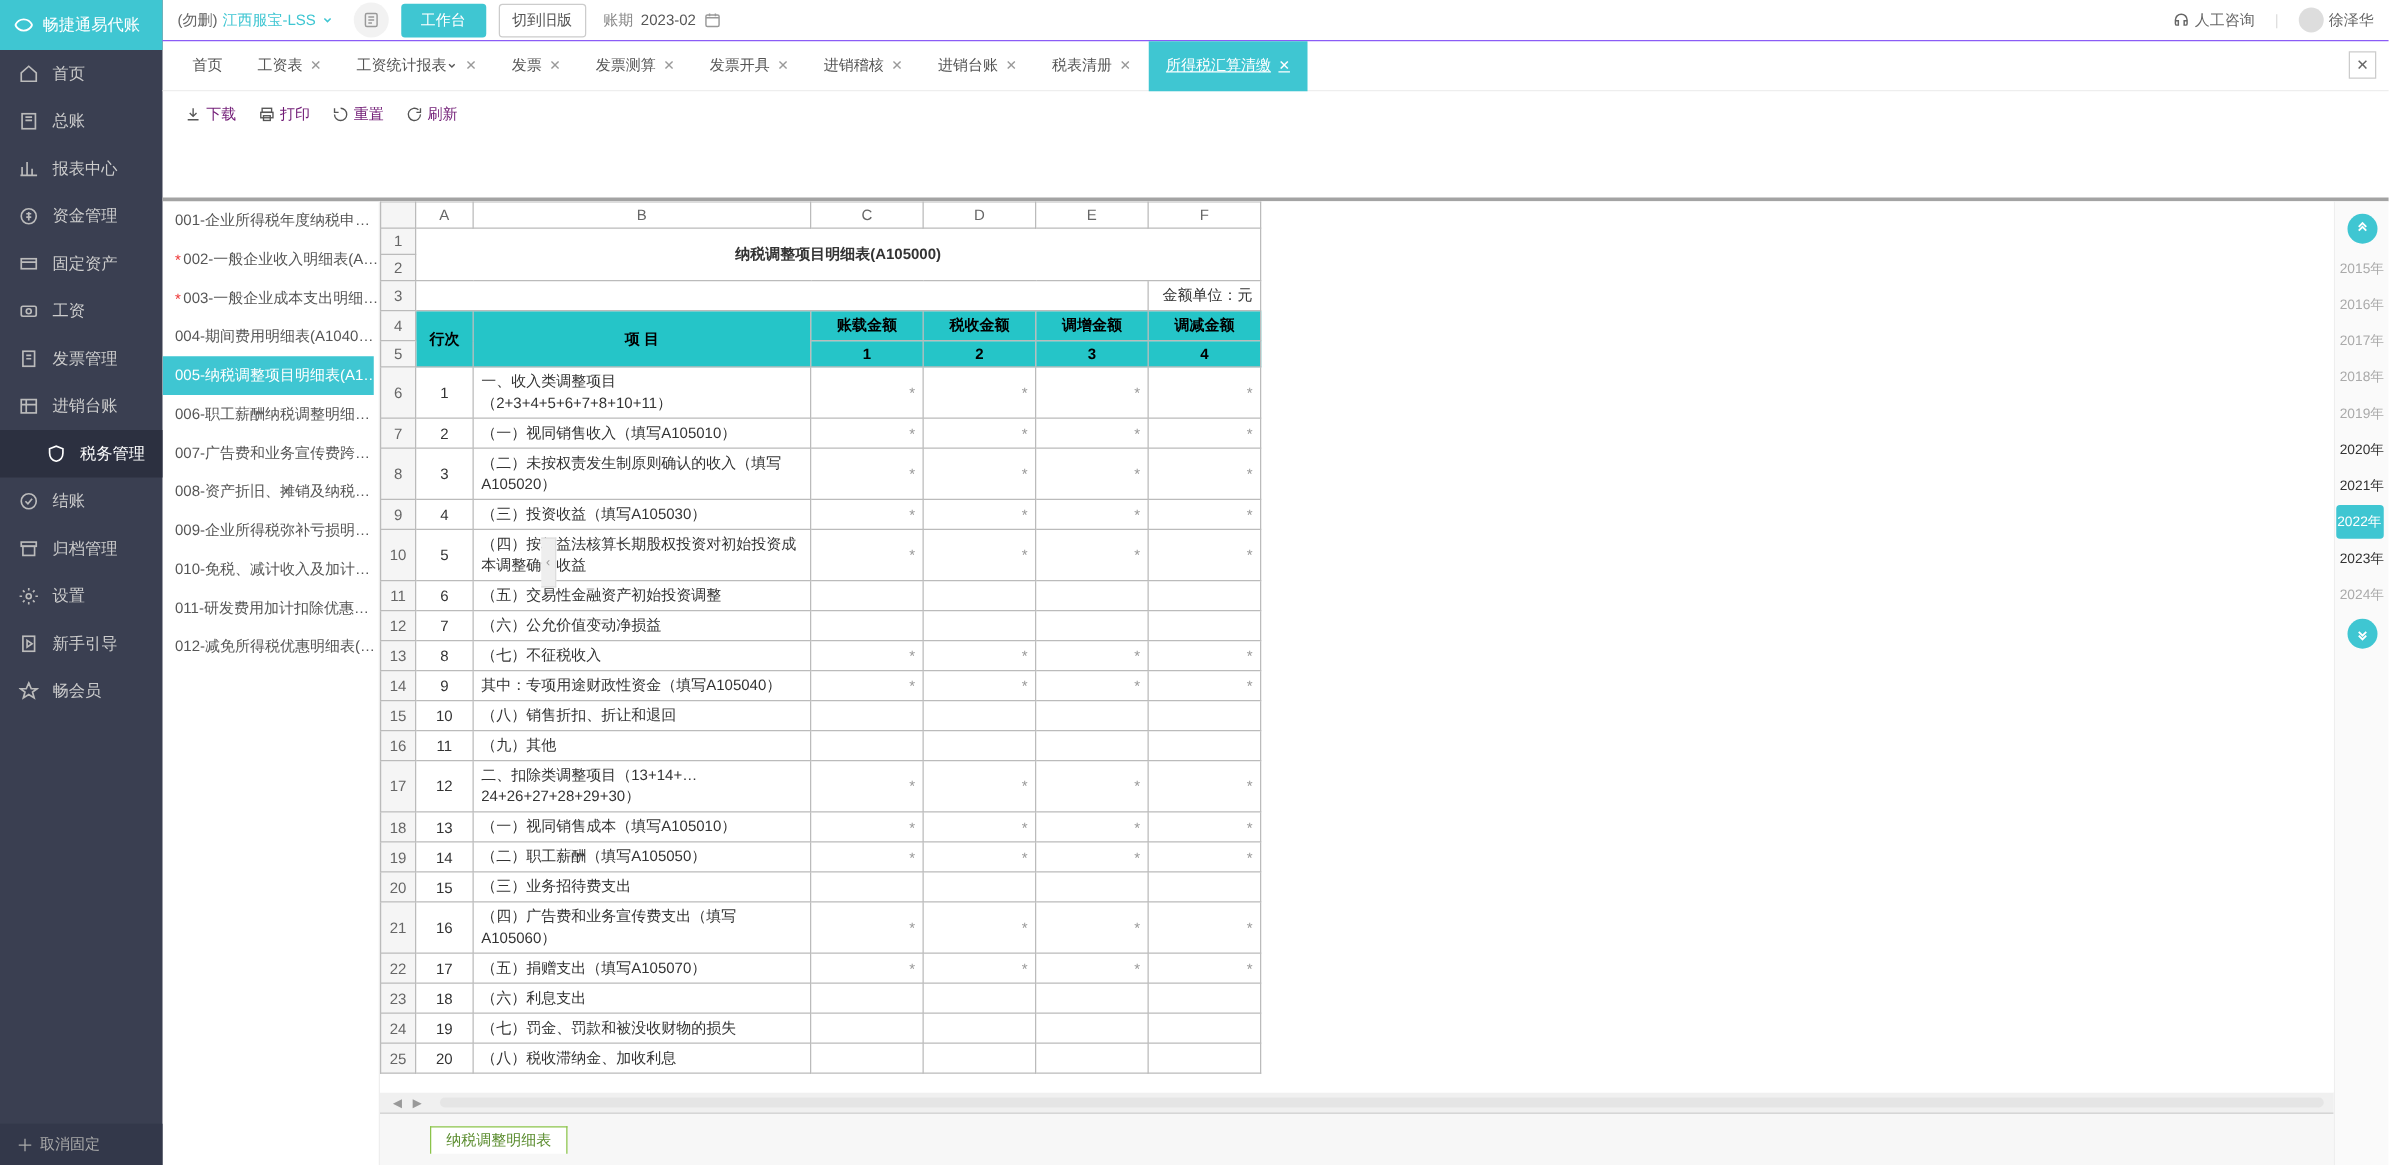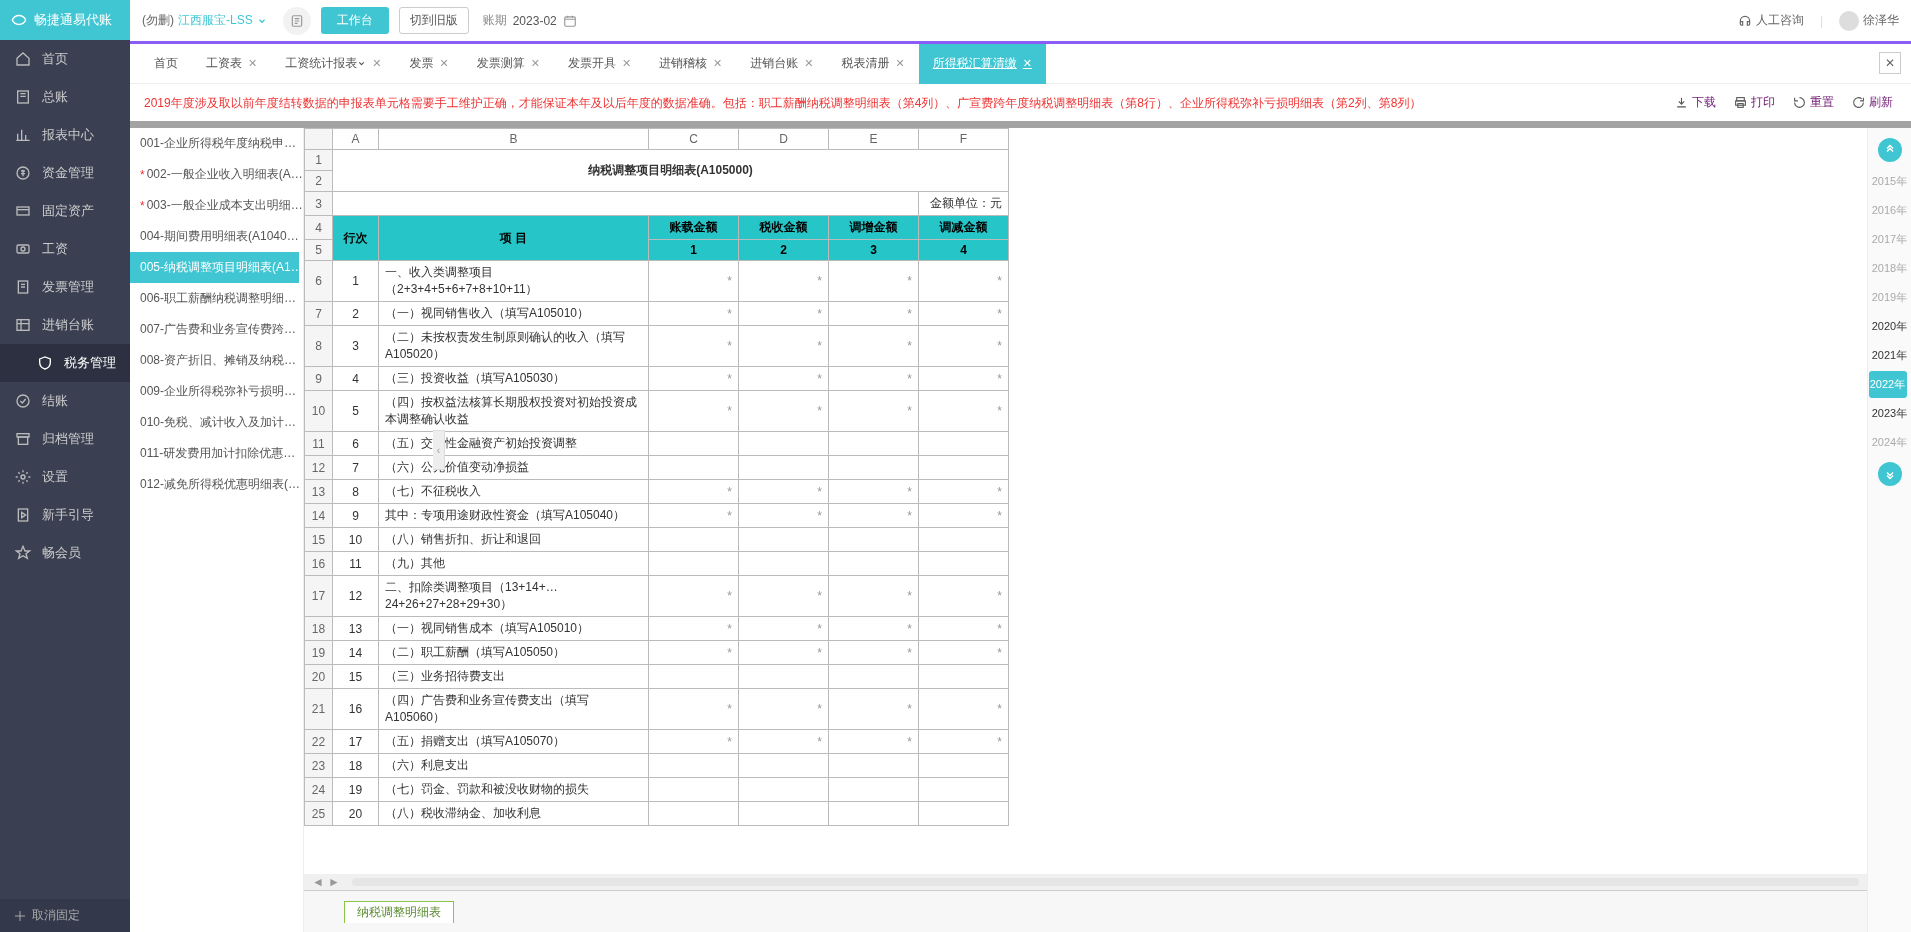--- a/index.html
+++ b/index.html
@@ -6,21 +6,21 @@
 body { background:#fff; font-size:12px; color:#333; overflow:hidden; }
 .app { display:flex; height:932px; width:1911px; }
 .sidebar { width:130px; background:#3a3f51; color:#ccc; flex-shrink:0; }
 .logo { height:40px; background:#3fc6d2; display:flex; align-items:center; padding:0 10px; color:#fff; font-size:13px; }
 .logo svg { margin-right:6px; }
 .nav-item { display:flex; align-items:center; padding:10px 14px; font-size:13px; cursor:pointer; }
 .nav-item.active { background:#2c3040; color:#fff;justify-content:flex-end; }
 .nav-item .ico { width:18px; height:18px; margin-right:10px; display:flex; align-items:center; justify-content:center; }
 .cancel-pin { position:absolute; bottom:0; left:0; width:130px; padding:8px 14px; background:#33384a; color:#aaa; font-size:12px; display:flex; align-items:center; }
 .main { flex:1; display:flex; flex-direction:column; position:relative; }
-.topbar { height:44px; border-bottom:3px solid #8b5cf6; display:flex; align-items:center; padding:0 12px; }
+.topbar { height:33px; border-bottom:1px solid #8b5cf6; display:flex; align-items:center; padding:0 12px; }
 .sel { color:#666; margin-right:4px; }
 .dd { color:#3fc6d2; margin-right:16px; display:flex; align-items:center; cursor:pointer; }
 .dd svg{ margin-left:4px;}
 .circ-btn { width:28px; height:28px; border-radius:50%; background:#f2f2f2; margin-right:10px; display:flex; align-items:center; justify-content:center; cursor:pointer; }
 .btn-teal { background:#3fc6d2; color:#fff; padding:5px 16px; border-radius:3px; margin-right:10px; cursor:pointer; }
 .btn-outline { border:1px solid #ccc; padding:4px 10px; border-radius:3px; margin-right:14px; cursor:pointer; color:#555;}
 .lbl { color:#888; margin-right:6px; }
 .period { color:#555; margin-right:6px; }
 .topbar .right { margin-left:auto; display:flex; align-items:center; gap:16px; color:#666; }
 .right-item { display:flex; align-items:center; gap:4px; cursor:pointer; }
@@ -28,21 +28,21 @@
 .tabs { height:40px; border-bottom:1px solid #eee; display:flex; align-items:center; padding-left:10px; position:relative;}
 .tab { padding:0 14px; height:40px; display:flex; align-items:center; color:#555; cursor:pointer; }
 .tab .x { margin-left:6px; color:#999; font-size:11px;}
 .tab.active { background:#3fc6d2; color:#fff;text-decoration:underline; }
 .tab.active .x { color:#fff; }
 .tabs-close { position:absolute; right:10px; top:8px; width:22px; height:22px; border:1px solid #ccc; display:flex; align-items:center; justify-content:center; cursor:pointer; color:#666;}
 .warn { color:#e33; padding:10px 14px 6px; font-size:12px; line-height:1.5; }
 .warn-wrap { flex:1; }
 .actions { display:flex; align-items:center; gap:18px; padding:10px 18px; color:#701a75;}
 .act { display:flex; align-items:center; gap:4px; cursor:pointer; }
-.body { flex:1; display:flex; border-top:7px solid #a3a3a3; overflow:hidden;}
+.body { flex:1; display:flex; border-top:3px solid #a3a3a3; overflow:hidden;margin-top:48px;}
 .sheet-list { width:174px; border-right:1px solid #eee; overflow:hidden;}
 .sheet-item { padding:7px 10px; font-size:12px; color:#555; cursor:pointer; white-space:nowrap; overflow:hidden; text-overflow:ellipsis; display:flex; align-items:center;}
 .sheet-item.req::before { content:"*"; color:#e33; margin-right:2px;}
 .sheet-item.sel { background:#3fc6d2; color:#fff; }
 .grid-wrap { flex:1; position:relative; overflow:auto; background:#fff;}
 table.ss { border-collapse:collapse; table-layout:fixed; }
 table.ss td, table.ss th { border:1px solid #bbb; font-size:12px; padding:3px 6px; background:#fff; vertical-align:middle;}
 .colhdr td { background:#f5f5f5; text-align:center; color:#666; height:18px; padding:0;}
 .rowhdr { background:#f5f5f5!important; text-align:center; color:#666; width:28px; }
 td.th-teal { background:#25c5c8!important; color:#000; text-align:center; font-weight:bold; }
@@ -285,23 +285,20 @@
           </div>
           <div class="tab active">
             <span>所得税汇算清缴</span>
             <span class="x">✕</span>
           </div>
         </div>
       <div class="tabs-close">✕</div>
     </div>
 
     <div style="display:flex">
-      <div class="warn-wrap">
-          <div class="warn">2019年度涉及取以前年度结转数据的申报表单元格需要手工维护正确，才能保证本年及以后年度的数据准确。包括：职工薪酬纳税调整明细表（第4列）、广宣费跨年度纳税调整明细表（第8行）、企业所得税弥补亏损明细表（第2列、第8列）</div>
-        </div>
       <div class="actions">
         <span class="act">
             <svg width="13" height="13" viewBox="0 0 24 24" fill="none" stroke="#555" stroke-width="2">
               <path d="M12 3v12m-5-5l5 5 5-5M4 20h16"></path>
             </svg>
             <span>下载</span>
           </span>
         <span class="act">
             <svg width="13" height="13" viewBox="0 0 24 24" fill="none" stroke="#555" stroke-width="2">
               <rect x="5" y="3" width="14" height="6"></rect>

